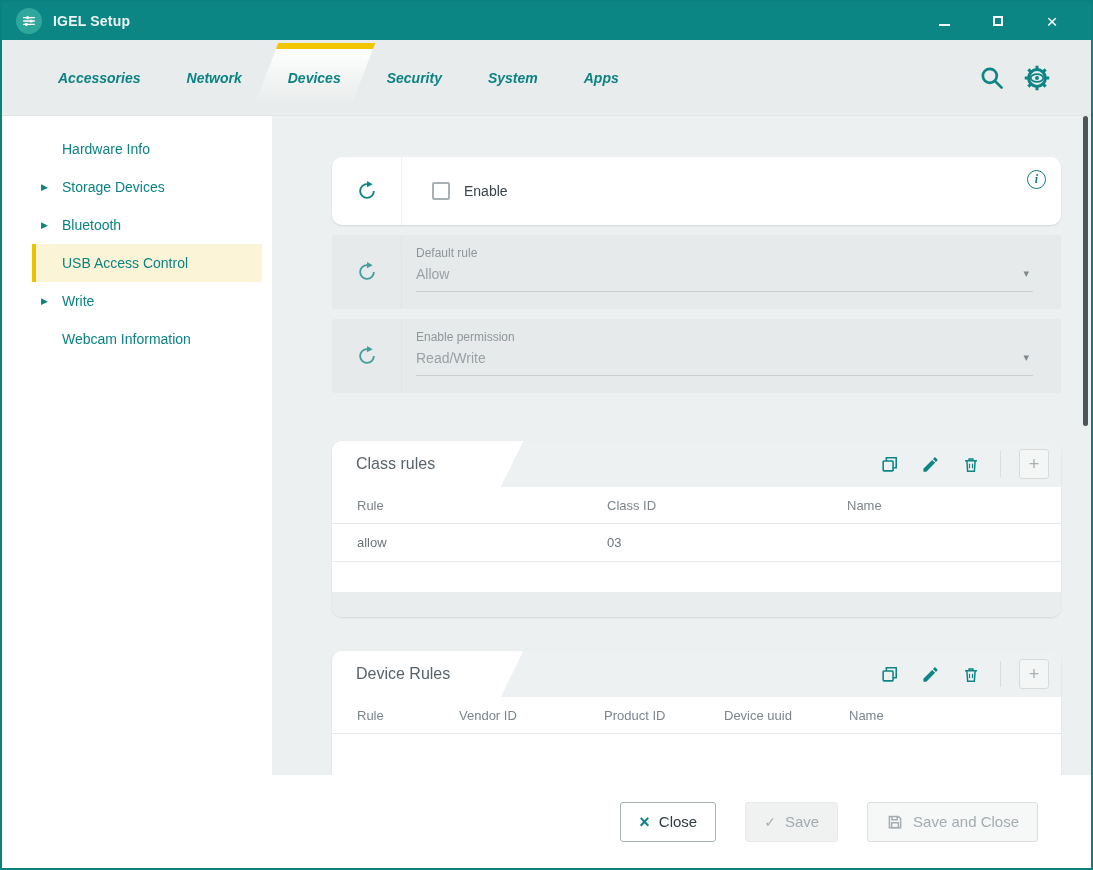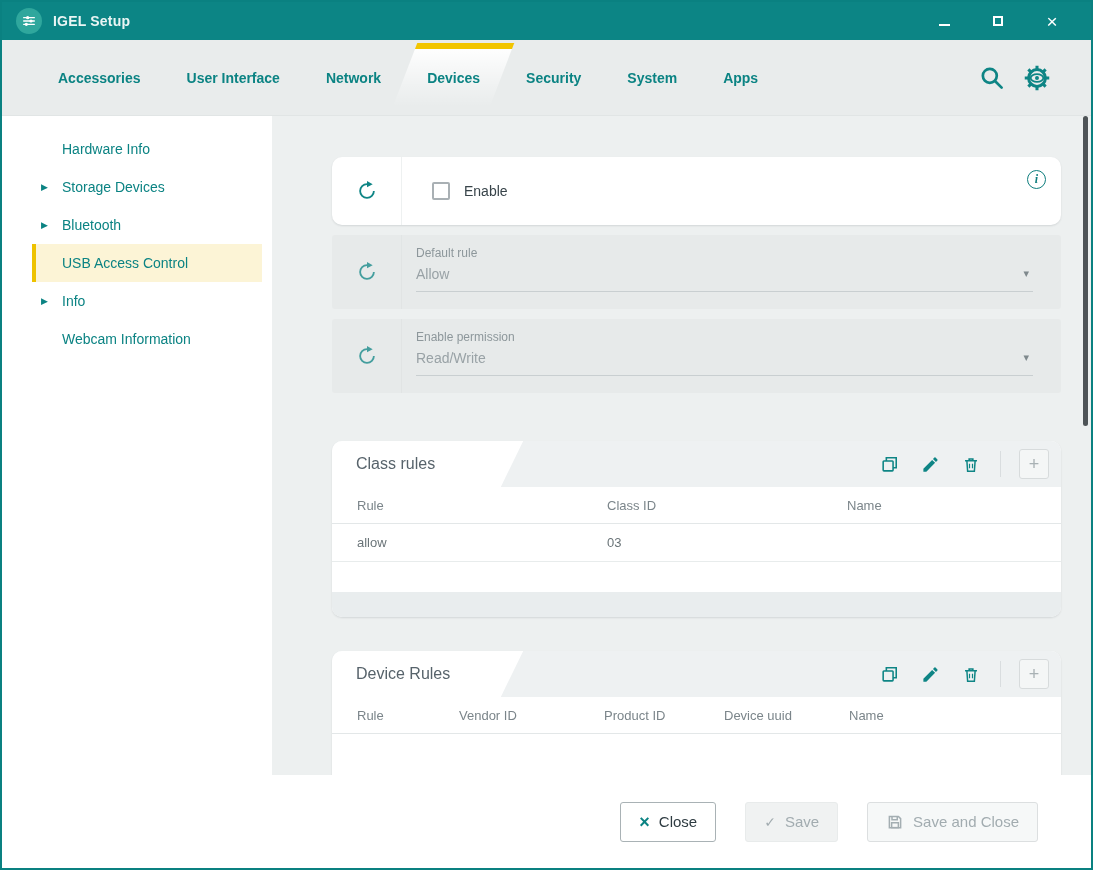--- a/index.html
+++ b/index.html
@@ -13,21 +13,21 @@
   .logo{width:26px;height:26px;border-radius:50%;background:#2fa79d;display:flex;align-items:center;justify-content:center;flex:0 0 auto;}
   .app-title{color:#eaf5f4;font-size:14px;font-weight:700;margin-left:11px;letter-spacing:.2px;}
   .win-controls{margin-left:auto;display:flex;align-items:center;gap:36px;padding-right:16px;}
   .win-btn{display:flex;align-items:center;justify-content:center;width:18px;height:18px;cursor:default;}
   .minimize-bar{width:11px;height:2px;background:#fff;margin-top:8px;}
   .maximize-box{width:10px;height:10px;border:2px solid #fff;}
   .close-x{color:#fff;font-size:19px;line-height:1;font-weight:400;}
 
   
   .navbar{height:76px;background:#e9ecec;display:flex;align-items:center;padding:0 40px 0 50px;flex:0 0 auto;border-bottom:1px solid #e1e5e5;}
-  .tabs{display:flex;height:100%;align-items:center;gap:34px;}
+  .tabs{display:flex;height:100%;align-items:center;gap:34px;font-style:italic;}
   .tab{position:relative;height:100%;display:flex;align-items:center;color:#0b8383;font-weight:700;font-size:14px;}
   .tab .lbl{position:relative;z-index:1;padding:0 6px;}
   .tab.active::before{content:"";position:absolute;top:3px;bottom:8px;left:-16px;right:-16px;transform:skewX(-21deg);
     background:linear-gradient(to bottom,rgba(255,255,255,.95) 0%,rgba(255,255,255,.3) 65%,rgba(255,255,255,0) 100%);
     border-top:6px solid #f2c500;}
   .nav-icons{margin-left:auto;display:flex;align-items:center;gap:18px;}
   .nav-icon{display:flex;align-items:center;justify-content:center;}
 
   
   .body-row{flex:1;display:flex;overflow:hidden;}
@@ -110,23 +110,20 @@
         </div>
     </div>
   </div>
 
   <div class="navbar">
     <div class="tabs">
       <div class="tab">
           <span class="lbl">Accessories</span>
         </div>
       <div class="tab">
-          <span class="lbl">User Interface</span>
-        </div>
-      <div class="tab">
           <span class="lbl">Network</span>
         </div>
       <div class="tab active">
           <span class="lbl">Devices</span>
         </div>
       <div class="tab">
           <span class="lbl">Security</span>
         </div>
       <div class="tab">
           <span class="lbl">System</span>
@@ -167,21 +164,21 @@
       </div>
       <div class="side-item">
         <span class="tri">▶</span>
         <span>Bluetooth</span>
       </div>
       <div class="side-item active">
         <span>USB Access Control</span>
       </div>
       <div class="side-item">
         <span class="tri">▶</span>
-        <span>Info</span>
+        <span>Write</span>
       </div>
       <div class="side-item">
         <span>Webcam Information</span>
       </div>
     </div>
 
     <div class="content">
 
       <div class="card enable-card">
         <div class="reset-cell">

